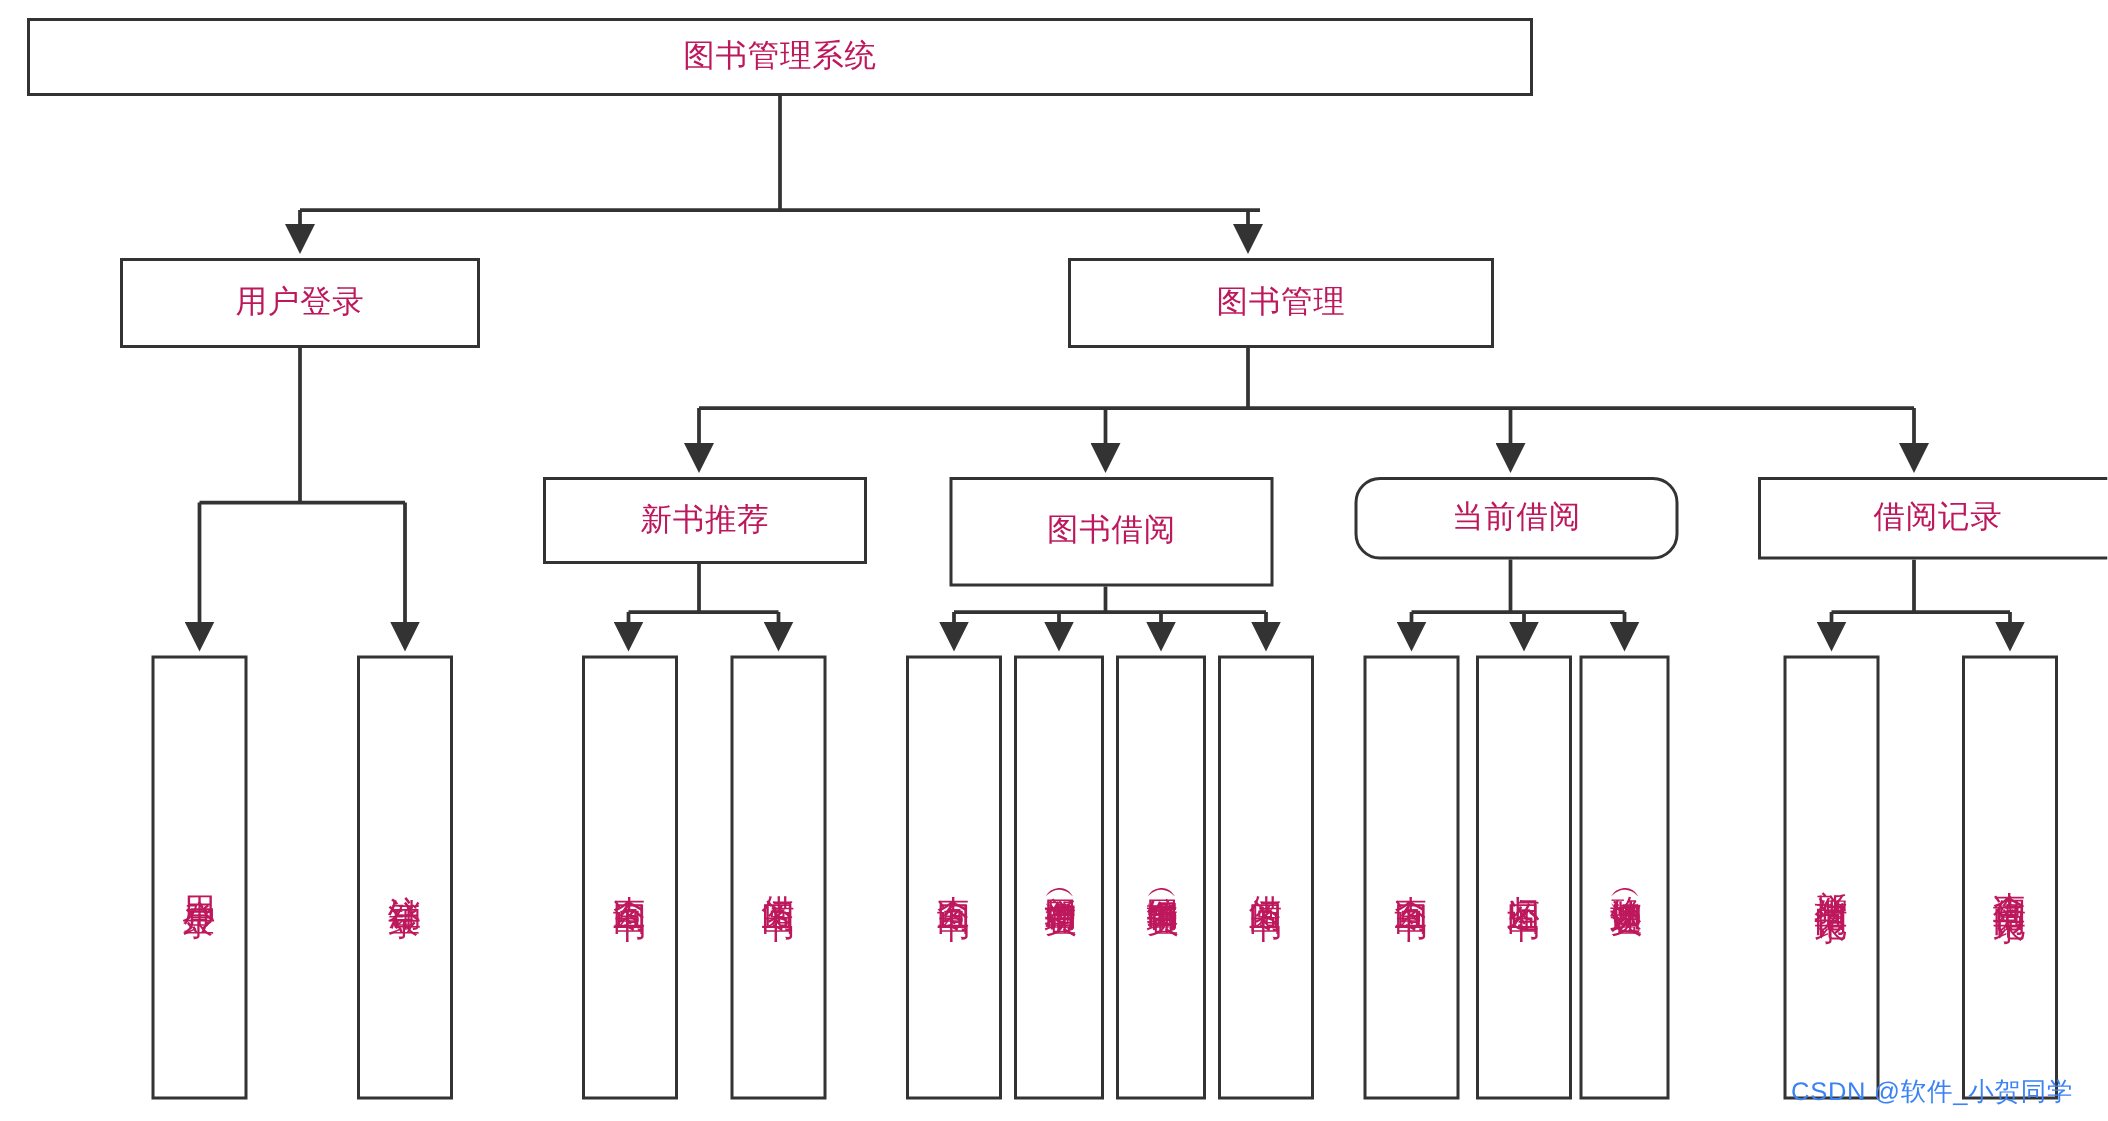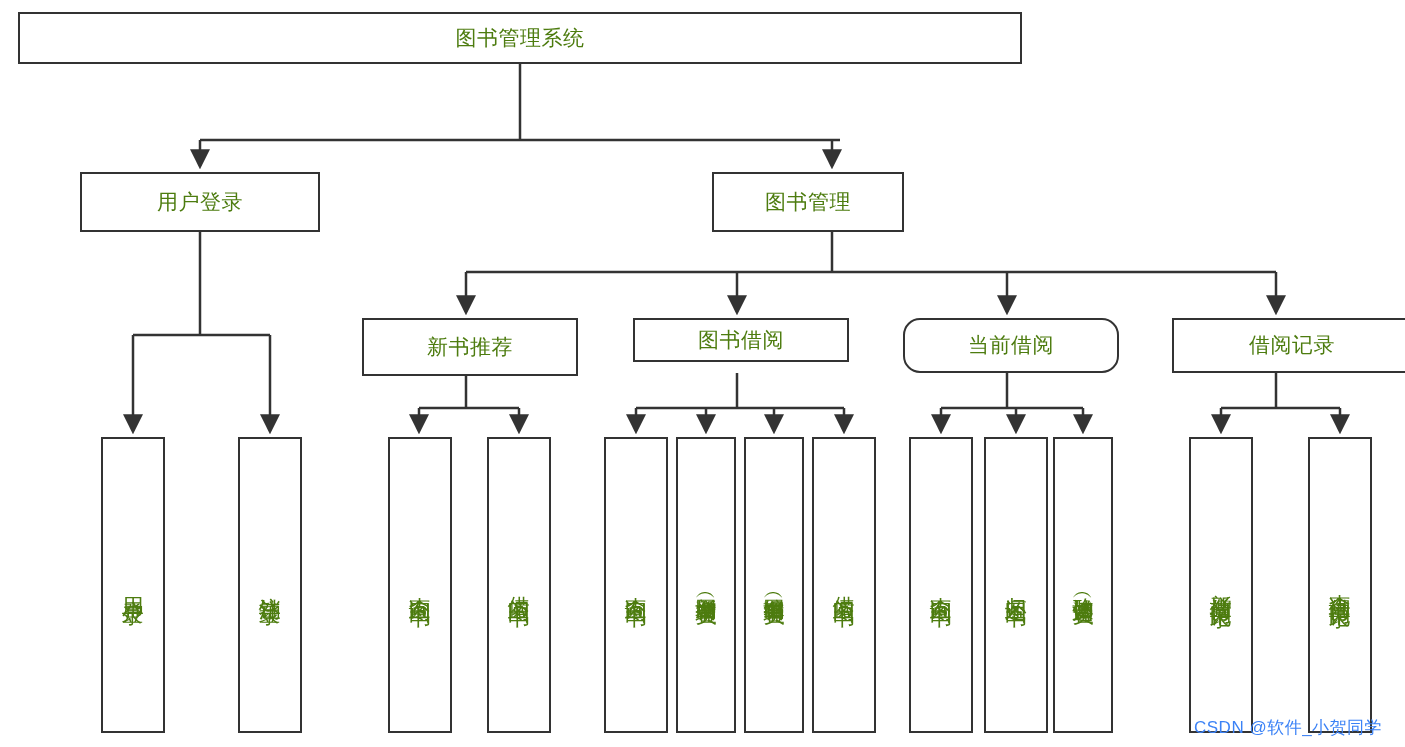--- a/index.html
+++ b/index.html
@@ -33,21 +33,21 @@
     display: flex;
     align-items: center;
     justify-content: center;
     color: #222222;
   }
   .node .lbl {
     font-size: 21px;
     line-height: 1.25;
     letter-spacing: 0.5px;
     white-space: nowrap;
-    color: #4d7c0f;
+    color: #be185d;
   }
   .node.vert {
     align-items: center;
     justify-content: center;
     padding: 4px 0;
   }
   .node.vert .lbl {
     writing-mode: vertical-rl;
     text-orientation: upright;
     font-size: 22px;
@@ -123,28 +123,28 @@
     </g>
   </svg>
 
   <div class="node" id="node-root" style="left: 18px; top: 12px; width: 1004px; height: 52px;">
     <span class="lbl">图书管理系统</span>
   </div>
 
   <div class="node" id="node-user-login" style="left: 80px; top: 172px; width: 240px; height: 60px;">
     <span class="lbl">用户登录</span>
   </div>
-  <div class="node" id="node-book-manage" style="left: 712px; top: 172px; width: 192px; height: 60px;">
+  <div class="node" id="node-book-manage" style="left: 712px; top: 172px; width: 284px; height: 60px;">
     <span class="lbl">图书管理</span>
   </div>
 
   <div class="node" id="node-new-book-rec" style="left: 362px; top: 318px; width: 216px; height: 58px;">
     <span class="lbl">新书推荐</span>
   </div>
-  <div class="node" id="node-book-borrow" style="left: 633px; top: 318px; width: 216px; height: 44px;">
+  <div class="node" id="node-book-borrow" style="left: 633px; top: 318px; width: 216px; height: 73px;">
     <span class="lbl">图书借阅</span>
   </div>
   <div class="node" id="node-current-borrow" style="left: 903px; top: 318px; width: 216px; height: 55px; border-radius: 17px;">
     <span class="lbl">当前借阅</span>
   </div>
   <div class="node" id="node-borrow-record" style="left: 1172px; top: 318px; width: 240px; height: 55px;">
     <span class="lbl">借阅记录</span>
   </div>
 
   <div class="node vert" id="node-leaf-user-login" style="left: 101px; top: 437px; width: 64px; height: 296px;">

